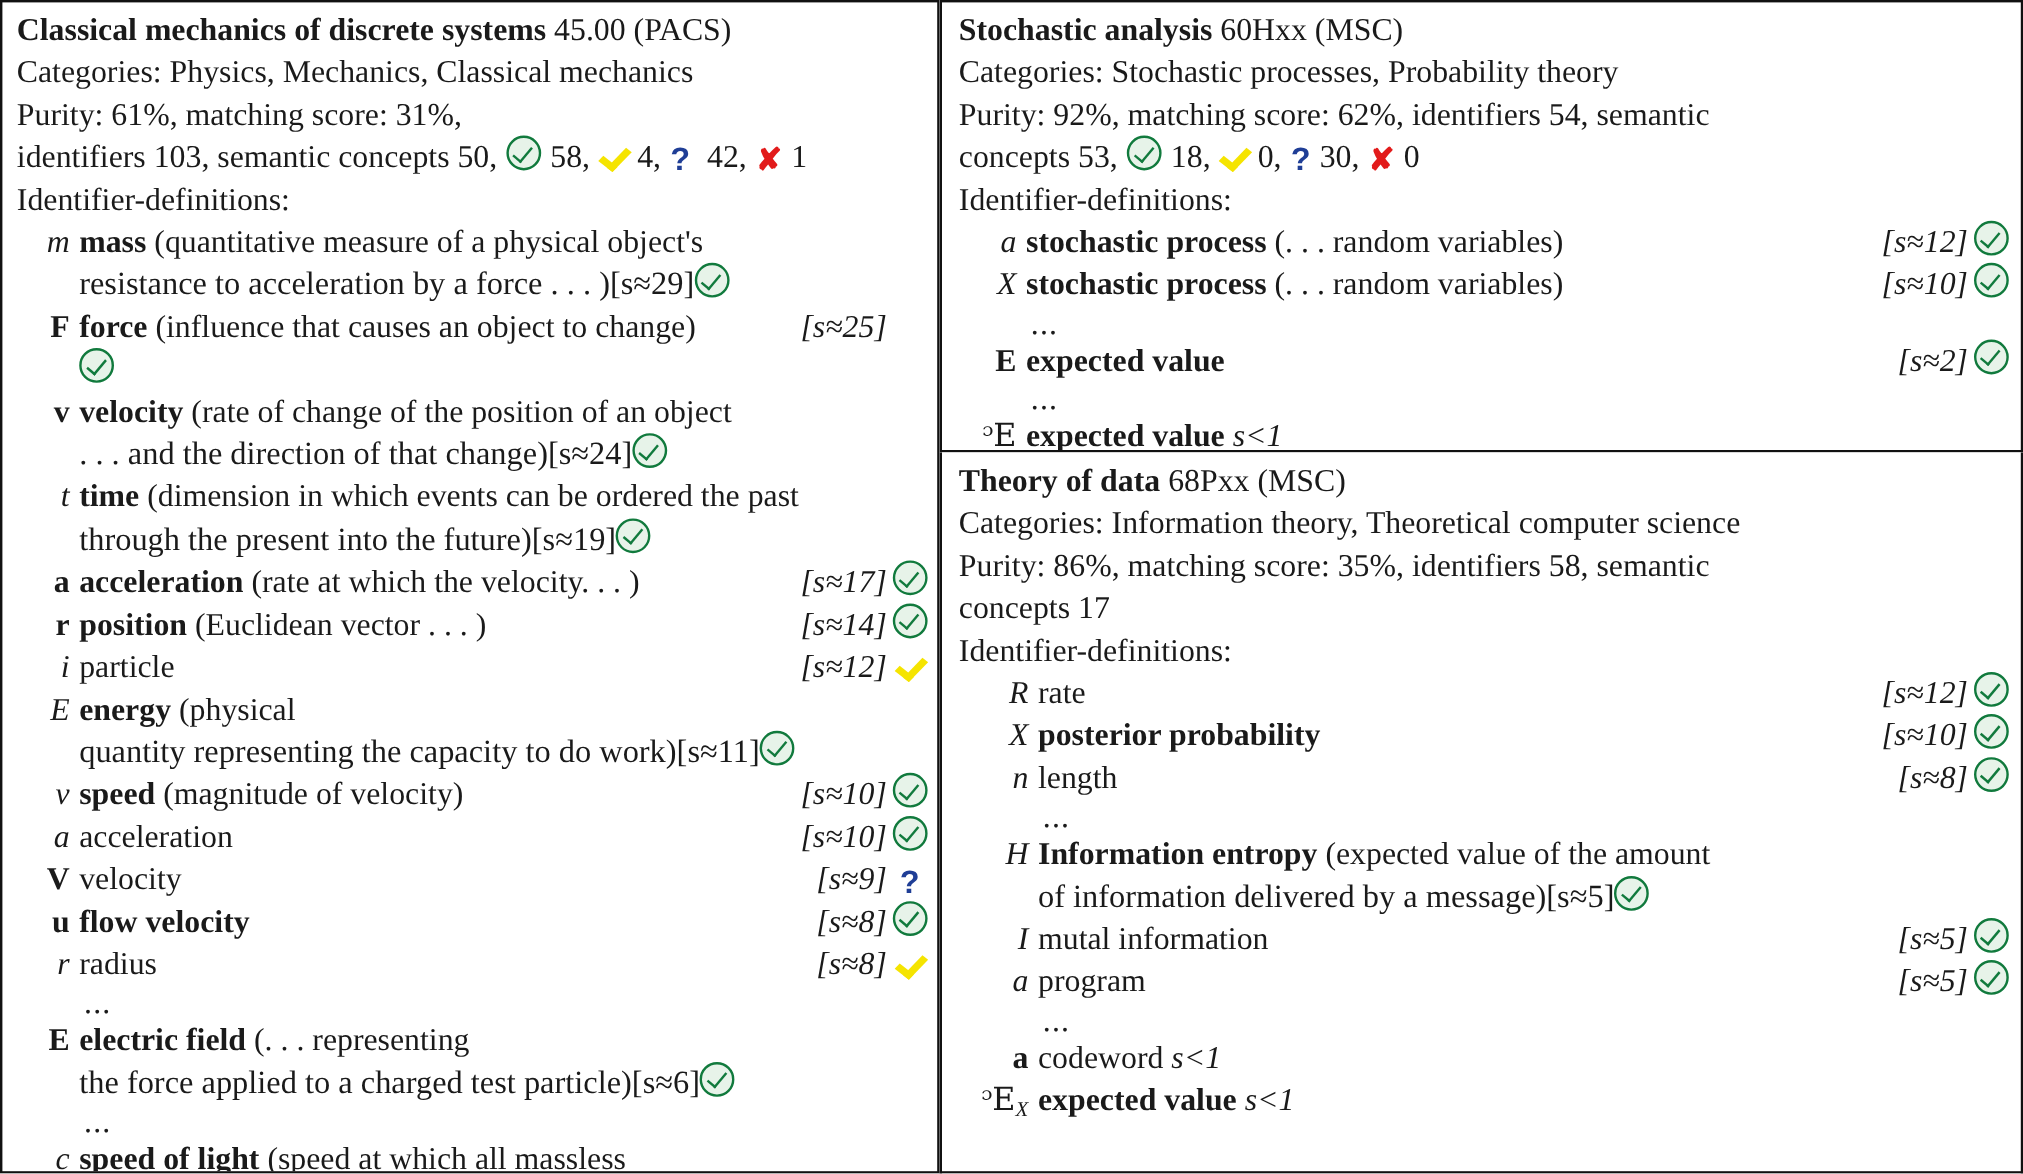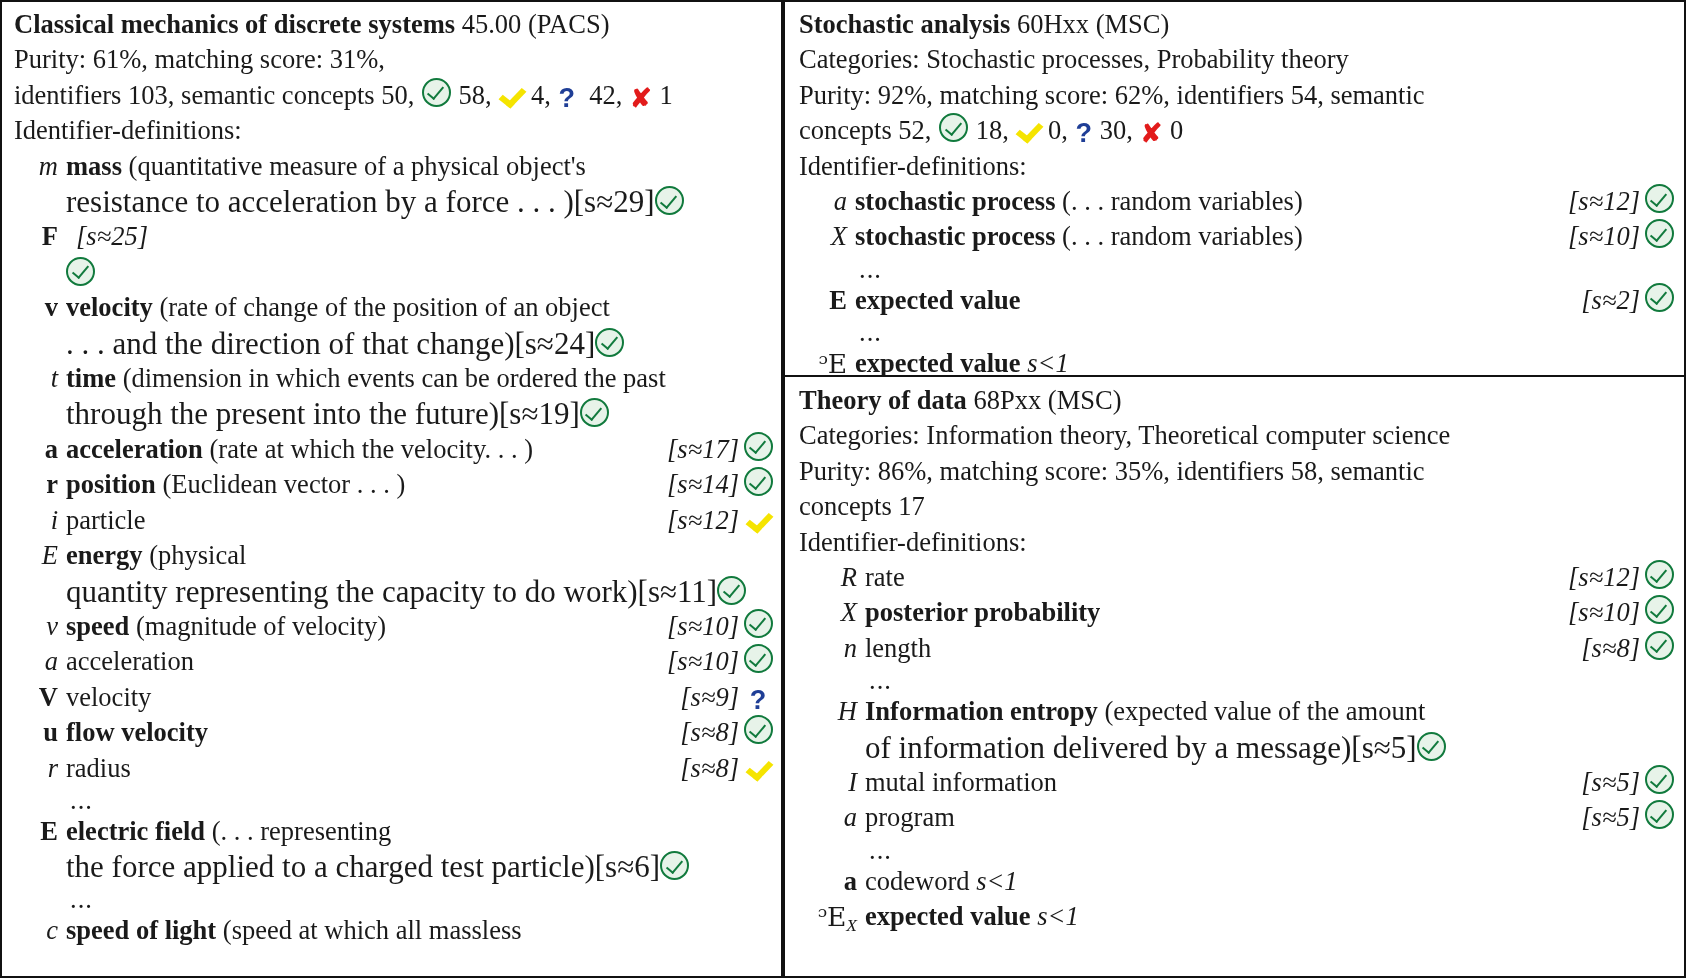--- a/index.html
+++ b/index.html
@@ -97,21 +97,21 @@
     flex: 0 0 auto;
     width: 30px;
     text-align: center;
     padding-left: 4px;
   }
 
   
   .cont {
     display: flex;
     align-items: flex-start;
-    font-size: 31px;
+    font-size: 27px;
     line-height: 35.4px;
     width: 100%;
   }
   .panel-left .cont .pad { flex: 0 0 52px; }
   .panel-br  .cont .pad { flex: 0 0 66px; }
 
   .ell {
     font-size: 26.5px;
     line-height: 28px;
     letter-spacing: 1px;
@@ -179,38 +179,40 @@
   .inline-ico { margin: 0 1px; }
 </style>
 </head>
 <body>
 
 <div class="page">
 
   <div class="panel panel-left">
     <div class="hdr" id="hdr-0">
         <div class="hdr-line"><span class="hdr-title">Classical mechanics of discrete systems</span> <span>45.00</span> <span>(PACS)</span></div>
+        <div class="hdr-line hdr-wrap">Categories: <span>Physics, Mechanics, Classical mechanics</span></div>
         <div class="hdr-line">Purity: <span>61%</span>, matching score: <span>31%</span>,</div>
         <div class="hdr-line">identifiers <span>103</span>, semantic concepts <span>50</span>, <span class="ico ico-ok inline-ico"></span> <span>58</span>, <span class="ico ico-check inline-ico"></span> <span>4</span>, <span class="ico ico-q inline-ico">?</span>&nbsp; <span>42</span>, <span class="ico ico-x inline-ico">✘</span> <span>1</span></div>
         <div class="hdr-line">Identifier-definitions:</div>
       </div>
     <div class="defs" id="defs-0">
         <div class="row">
           <span class="sym"><span class="mi">m</span></span>
           <span class="body"><span class="term-b">mass</span> <span>(quantitative measure of a physical object's</span></span>
           <span class="mark"></span>
         </div>
         <div class="cont">
           <span class="pad"></span>
           <span class="body">resistance to acceleration by a force . . . )</span>
           <span class="score">[s≈29]</span>
           <span class="mark"><span class="ico ico-ok"></span></span>
         </div>
         <div class="row">
           <span class="sym"><span class="mb">F</span></span>
+          <span class="body"><span class="term-b">force</span> <span>(influence that causes an object to change)</span></span>
           <span class="score">[s≈25]</span>
           <span class="mark"></span>
         </div>
         <div class="cont">
           <span class="pad"></span>
           <span><span class="ico ico-ok"></span></span>
         </div>
         <div class="row">
           <span class="sym"><span class="mb">v</span></span>
           <span class="body"><span class="term-b">velocity</span> <span>(rate of change of the position of an object</span></span>
@@ -312,21 +314,21 @@
         </div>
       </div>
   </div>
 
   <div class="right-col">
     <div class="panel panel-tr">
       <div class="hdr" id="hdr-1">
           <div class="hdr-line"><span class="hdr-title">Stochastic analysis</span> <span>60Hxx</span> <span>(MSC)</span></div>
           <div class="hdr-line hdr-wrap">Categories: <span>Stochastic processes, Probability theory</span></div>
           <div class="hdr-line hdr-wrap">Purity: <span>92%</span>, matching score: <span>62%</span>, identifiers <span>54</span>, semantic</div>
-          <div class="hdr-line">concepts <span>52</span>, <span class="ico ico-ok inline-ico"></span> <span>18</span>, <span class="ico ico-check inline-ico"></span> <span>0</span>, <span class="ico ico-q inline-ico">?</span> <span>30</span>, <span class="ico ico-x inline-ico">✘</span> <span>0</span></div>
+          <div class="hdr-line">concepts <span>53</span>, <span class="ico ico-ok inline-ico"></span> <span>18</span>, <span class="ico ico-check inline-ico"></span> <span>0</span>, <span class="ico ico-q inline-ico">?</span> <span>30</span>, <span class="ico ico-x inline-ico">✘</span> <span>0</span></div>
           <div class="hdr-line">Identifier-definitions:</div>
         </div>
       <div class="defs" id="defs-1">
           <div class="row">
             <span class="sym"><span class="mi">a</span></span>
             <span class="body"><span class="term-b">stochastic process</span> <span>(. . . random variables)</span></span>
             <span class="score">[s≈12]</span>
             <span class="mark"><span class="ico ico-ok"></span></span>
           </div>
           <div class="row">

